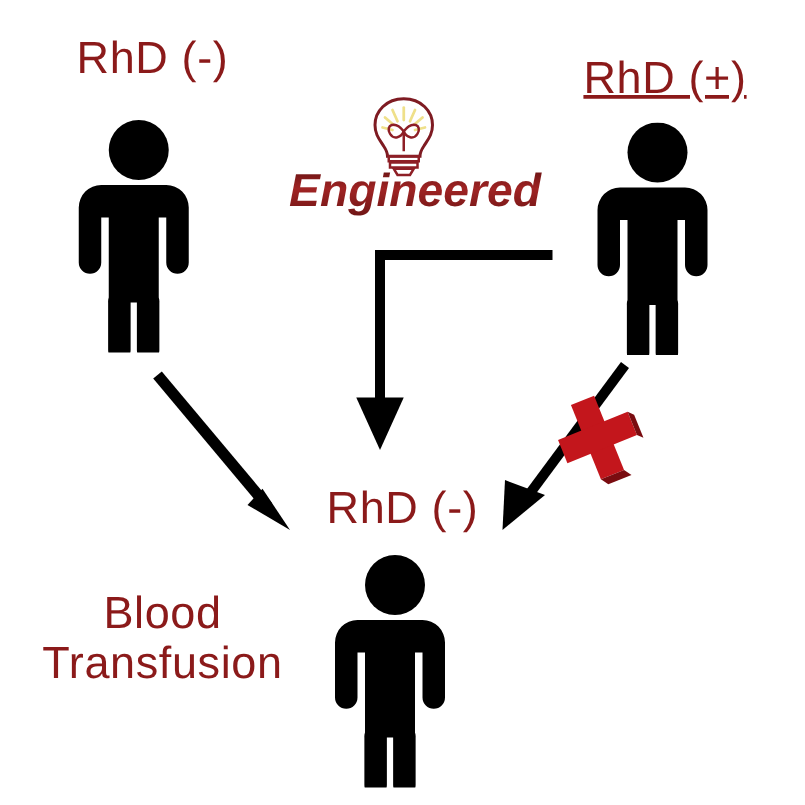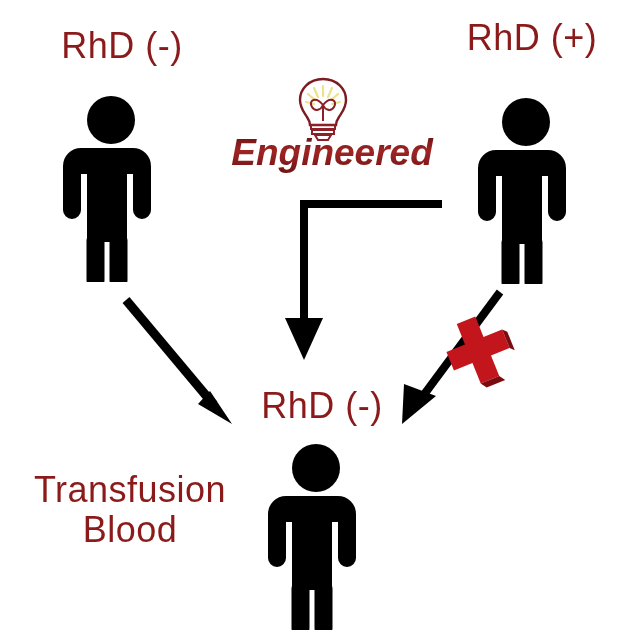--- a/index.html
+++ b/index.html
@@ -27,21 +27,21 @@
     color: #8B1A1A;
     font-family: "Liberation Sans", sans-serif;
     font-size: 36px;
     font-weight: 400;
     letter-spacing: 0.5px;
     white-space: nowrap;
     line-height: 1.12;
     text-align: center;
   }
   #label-rhd-neg-top   { left: 42px;  top: 26px;  width: 160px; }
-  #label-rhd-pos-top   { left: 452px; top: 18px;  width: 160px; }
+  #label-rhd-pos-top   { left: 452px; top: 42px;  width: 160px; text-decoration: underline; }
   #label-rhd-neg-bottom{ left: 242px; top: 386px; width: 160px; }
   #label-blood-transfusion {
     left: 18px;
     top: 470px;
     width: 224px;
     text-align: center;
   }
   #label-blood-transfusion .line { display: block; }
   #label-engineered {
     position: absolute;
@@ -69,22 +69,22 @@
 
 <div id="canvas">
 
   <div class="label" id="label-rhd-neg-top">RhD (-)</div>
 
   <div class="label" id="label-rhd-pos-top">RhD (+)</div>
 
   <div class="label" id="label-rhd-neg-bottom">RhD (-)</div>
 
   <div class="label" id="label-blood-transfusion">
+    <span class="line">Blood</span>
     <span class="line">Transfusion</span>
-    <span class="line">Blood</span>
   </div>
 
   <div id="label-engineered">Engineered</div>
 
   <svg class="person" id="person-left" style="left:55px; top:96px;" width="112" height="186" viewBox="0 0 112 186">
     <circle cx="56" cy="24" r="24" fill="#000000"></circle>
     <path fill="#000000" d="
       M 56 52
       h 22
       a 18 18 0 0 1 18 18

